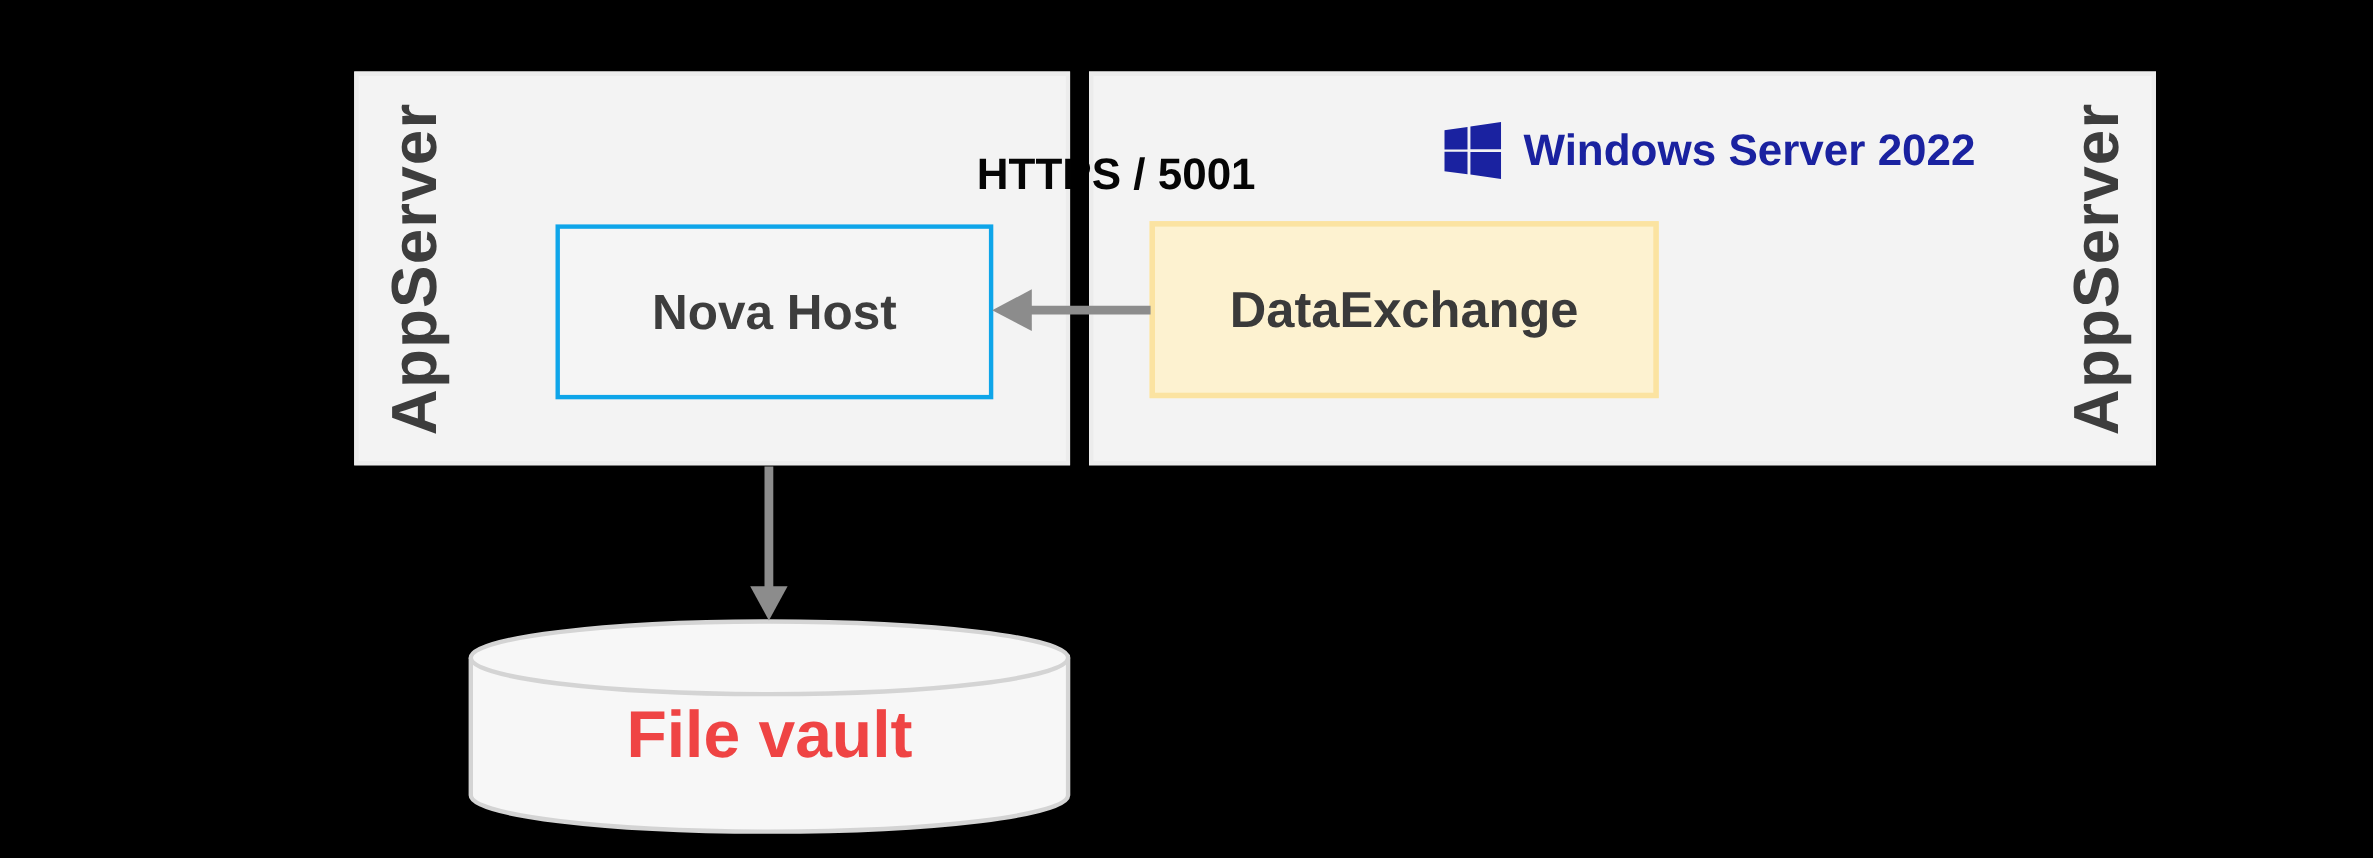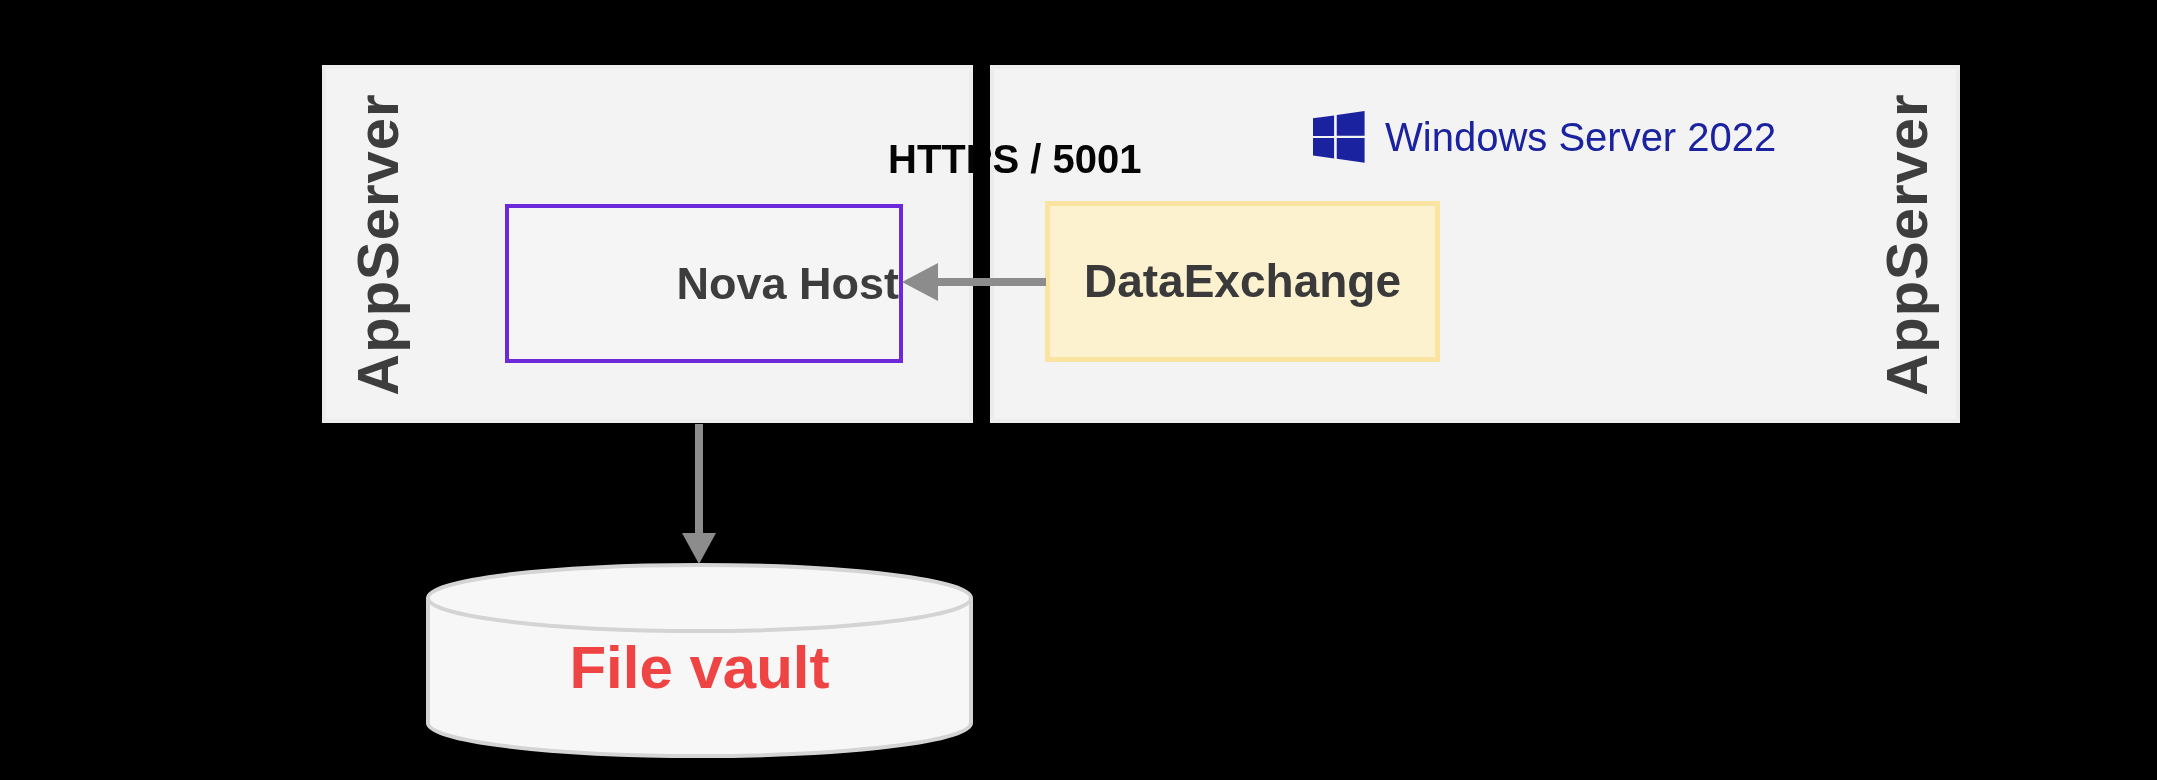--- a/index.html
+++ b/index.html
@@ -54,26 +54,25 @@
     align-items: center;
     justify-content: center;
     text-align: center;
     z-index: 2;
     color: #3d3d3d;
     font-weight: bold;
   }
   .node-nova {
     left: 505px; top: 204px; width: 398px; height: 159px;
     background: #f5f5f5;
-    border: 4px solid #6d28d9;
+    border: 4px solid #0ea5e9;
     font-size: 45px;
-    align-items: flex-end;
   }
   .node-dataexchange {
-    left: 1045px; top: 201px; width: 395px; height: 161px;
+    left: 1045px; top: 201px; width: 463px; height: 161px;
     background: #fdf2d0;
     border: 5px solid #fbe3a1;
     font-size: 46px;
     line-height: 57px;
     color: #3a3a3a;
   }
 
   
   .conn-label {
     position: absolute;
@@ -98,21 +97,21 @@
     position: absolute;
     left: 1313px; top: 111px;
     display: flex;
     align-items: center;
     z-index: 2;
   }
   .win-logo { width: 52px; height: 52px; display: block; }
   .win-text {
     margin-left: 20px;
     font-size: 40px;
-    font-weight: 400;
+    font-weight: 700;
     color: #1a22a0;
     white-space: nowrap;
     line-height: 52px;
   }
 
   
   .overlay {
     position: absolute;
     left: 0; top: 0;
     z-index: 4;

